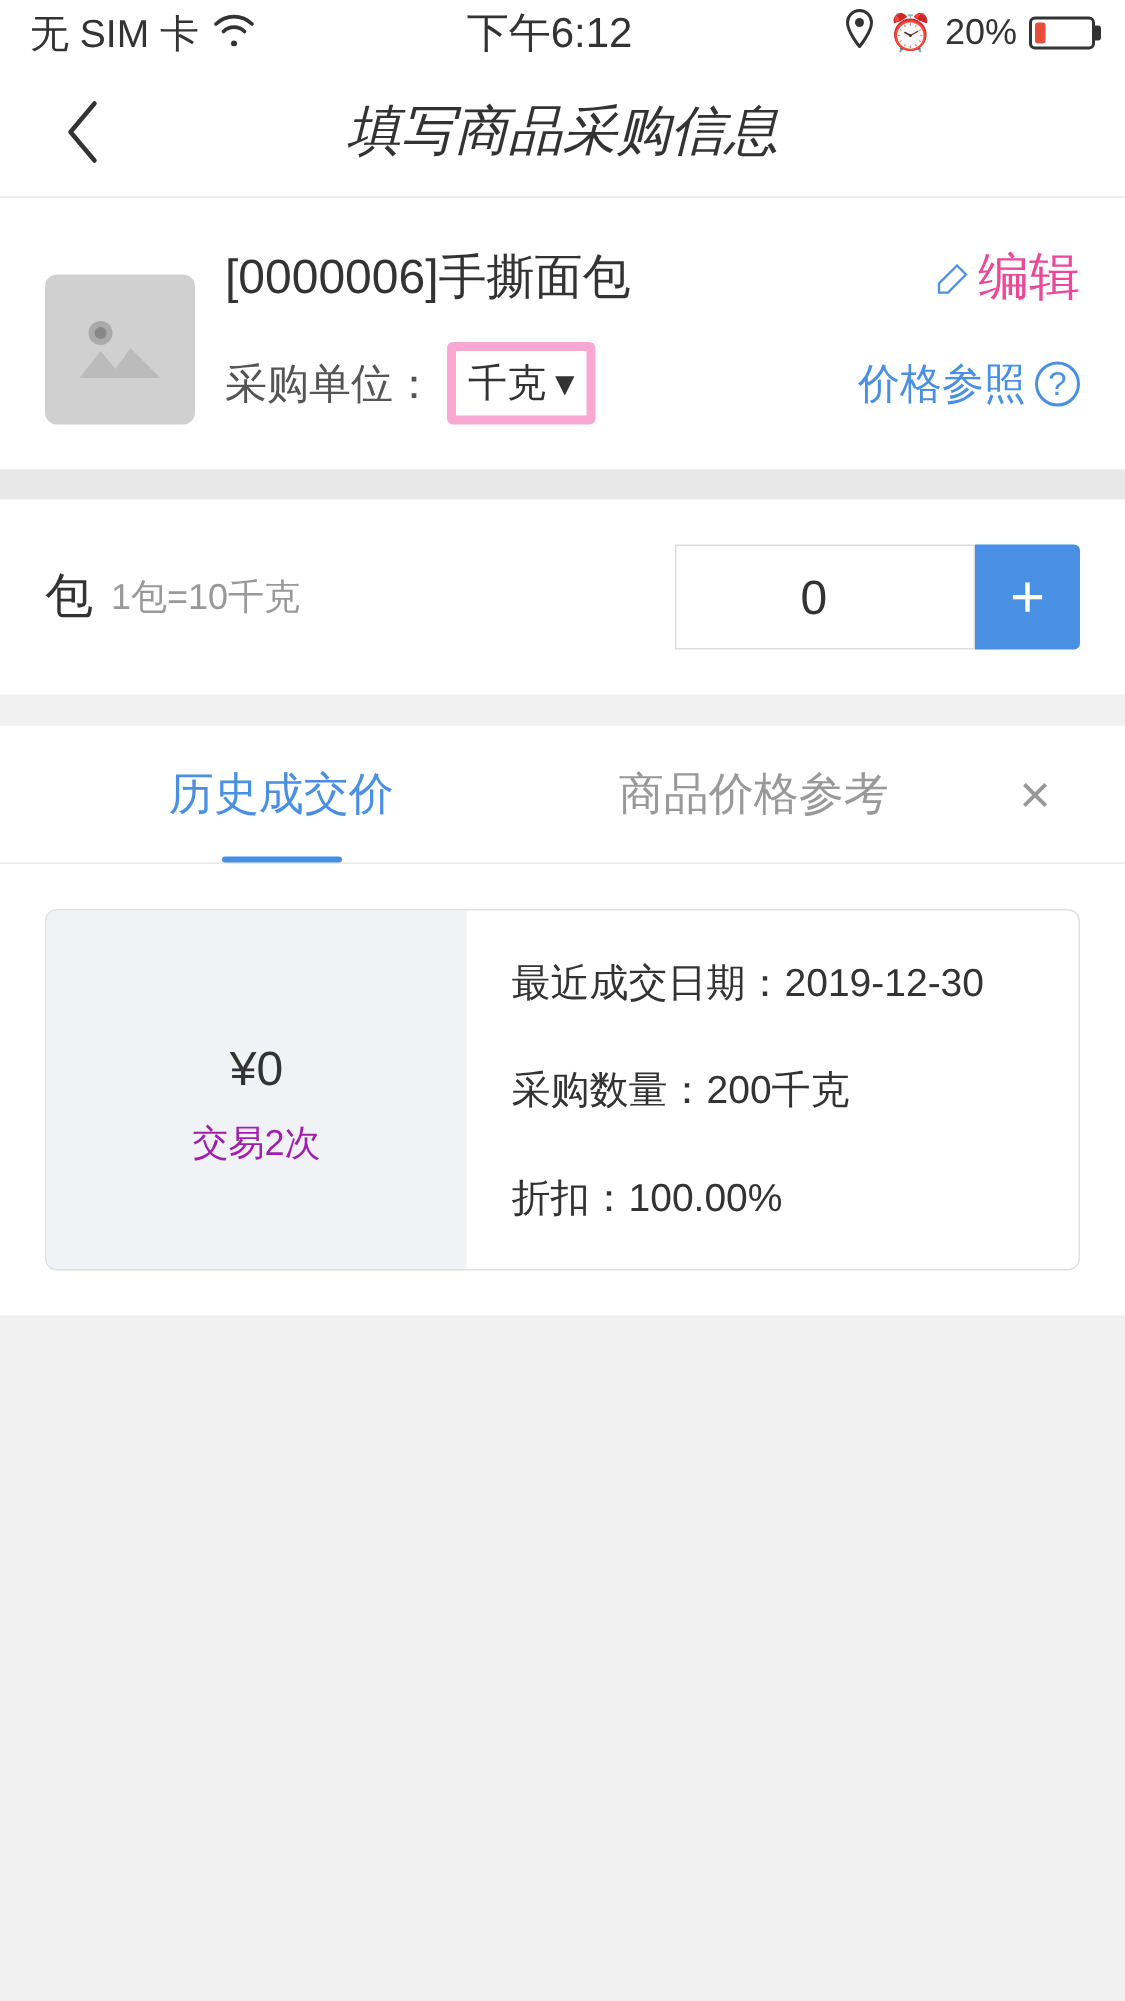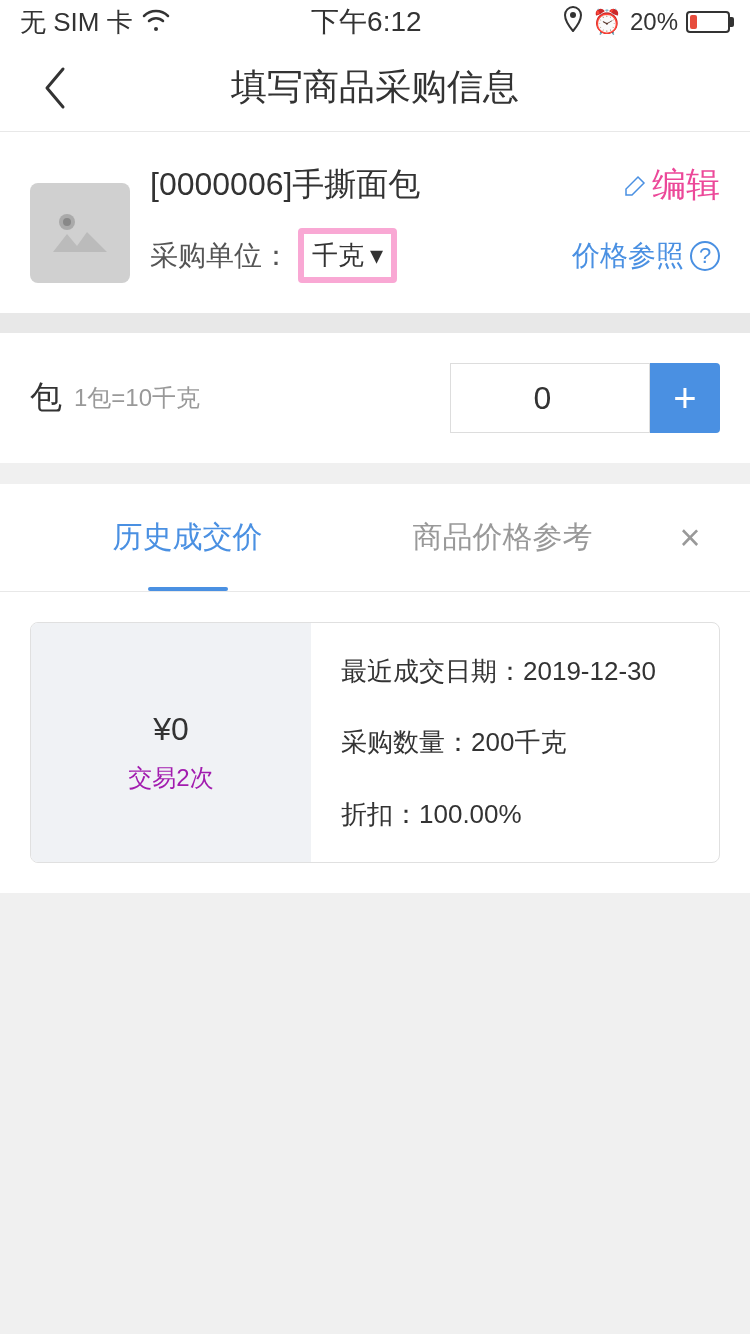--- a/index.html
+++ b/index.html
@@ -75,20 +75,21 @@
     }
 
     
     .nav-bar {
       height: 88px;
       background: #fff;
       display: flex;
       align-items: center;
       padding: 0 30px;
       border-bottom: 1px solid #e8e8e8;
+      font-style: italic;
     }
     .nav-back {
       width: 50px;
       height: 50px;
       display: flex;
       align-items: center;
       justify-content: center;
       cursor: pointer;
     }
     .nav-title {
@@ -231,21 +232,21 @@
     
     .tab-section {
       background: #fff;
       margin-top: 20px;
     }
     .tab-bar {
       display: flex;
       align-items: center;
       border-bottom: 1px solid #e8e8e8;
       padding: 0 30px;
-      height: 108px;
+      height: 92px;
     }
     .tab-item {
       flex: 1;
       text-align: center;
       font-size: 30px;
       color: #999;
       cursor: pointer;
       height: 100%;
       display: flex;
       flex-direction: column;

